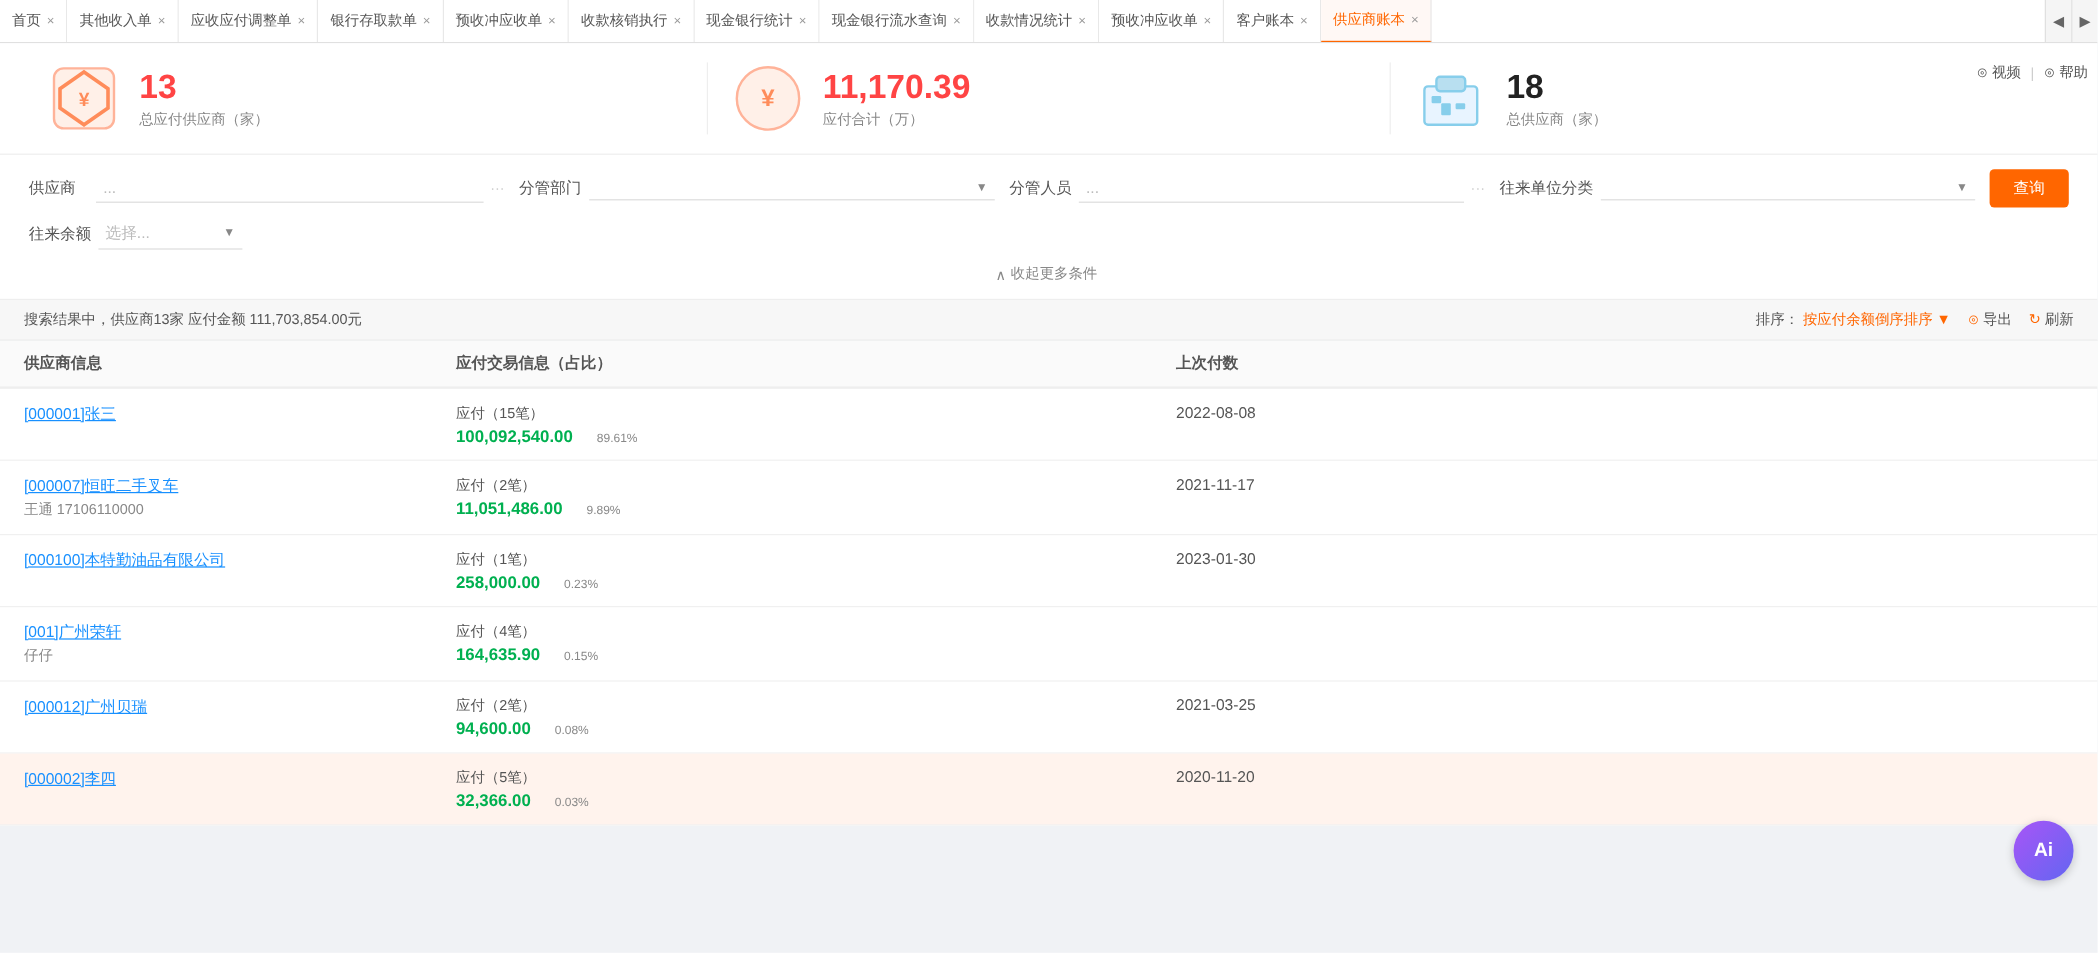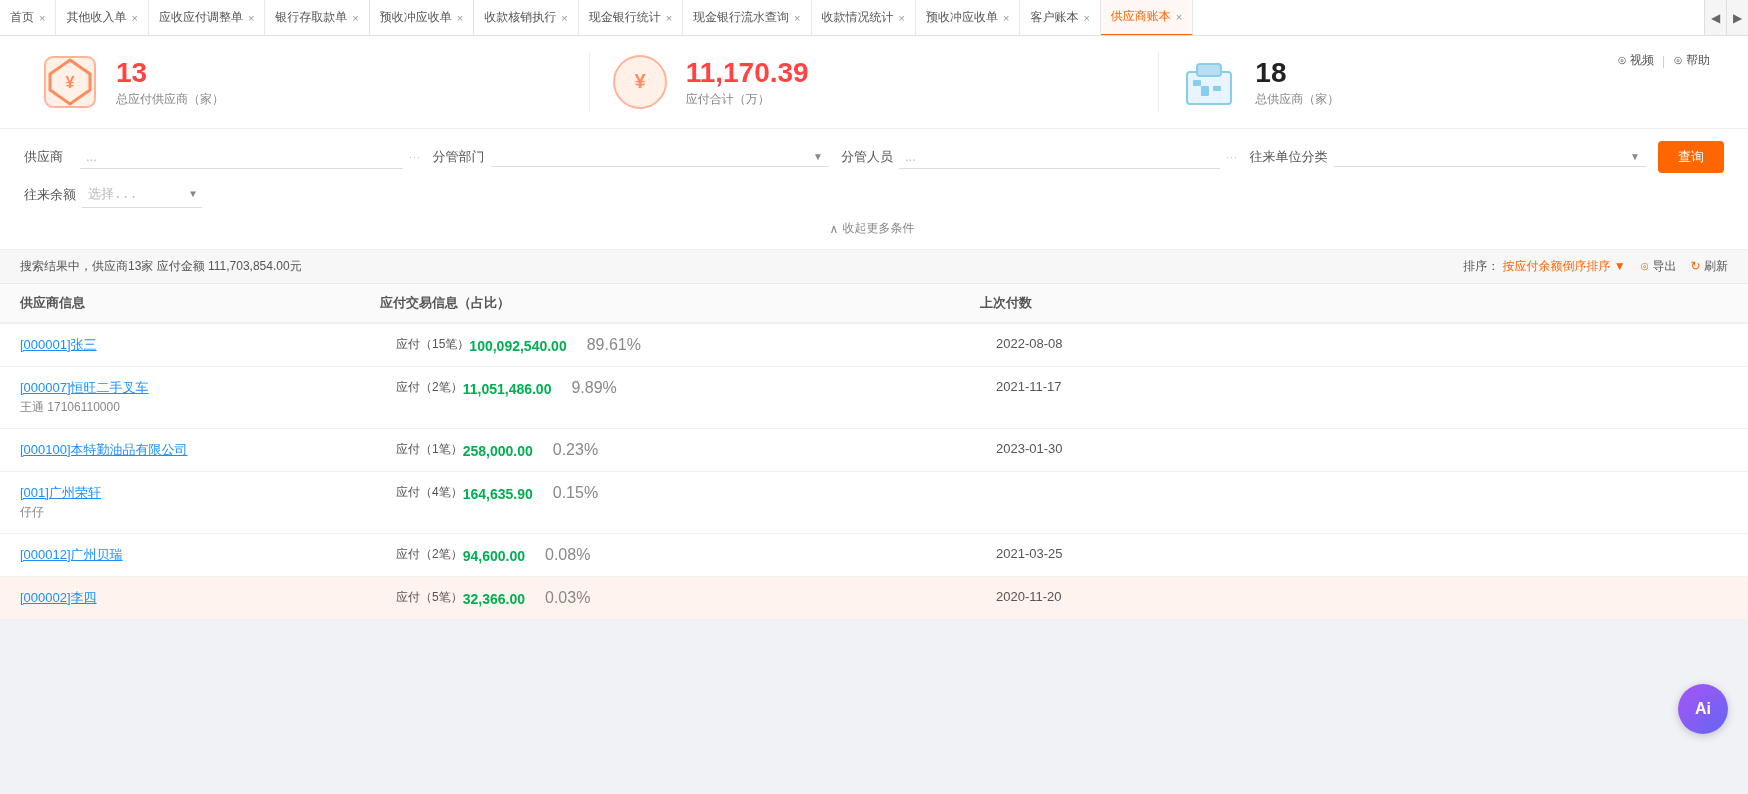--- a/index.html
+++ b/index.html
@@ -82,21 +82,21 @@
       line-height: 1.2;
     }
     .summary-text .big-number.dark { color: #222; }
     .summary-text .sub-label {
       font-size: 12px;
       color: #888;
       margin-top: 2px;
     }
     .top-right-links {
       position: absolute;
-      right: 38px;
+      right: 8px;
       top: 16px;
       font-size: 12px;
       color: #666;
       display: flex;
       gap: 8px;
       align-items: center;
     }
     .top-right-links span { cursor: pointer; color: #555; }
     .top-right-links .divider { color: #ccc; }
 
@@ -226,26 +226,25 @@
       font-size: 13px;
       text-decoration: underline;
     }
     .supplier-sub {
       font-size: 12px;
       color: #888;
       margin-top: 2px;
     }
     .tx-info {
       display: flex;
-      flex-direction: row;
-      margin-left: 16px;
+      flex-direction: column;
     }
     .tx-label { font-size: 12px; color: #555; }
     .tx-amount { font-size: 14px; color: #00b050; font-weight: bold; margin-top: 2px; }
-    .tx-percent { font-size: 16px; color: #888; margin-left: 20px; align-self: flex-end; }
+    .tx-percent { font-size: 10px; color: #888; margin-left: 20px; align-self: flex-end; }
     .tx-row { display: flex; align-items: baseline; }
     .last-pay-date { font-size: 13px; color: #555; }
   </style>
 </head>
 <body>
 
 <div class="top-nav">
 
   <div id="nav-tabs-container" style="display:flex;flex:1;overflow:hidden;align-items:center;height:48px;">
       <div class="nav-tab">
@@ -375,21 +374,21 @@
     <div class="filter-item">
       <span class="filter-label">往来单位分类</span>
       <div class="filter-select">
         <span class="select-text"></span>
         <span class="arrow-down">▼</span>
       </div>
     </div>
     <button class="query-btn">查询</button>
   </div>
   <div class="filter-row">
-    <div class="filter-item" style="flex:0 0 auto;font-family:Liberation Mono, monospace;">
+    <div class="filter-item" style="flex:0 0 auto;">
       <span class="filter-label">往来余额</span>
       <div class="filter-select" style="min-width:120px;">
         <span class="select-text">选择...</span>
         <span class="arrow-down">▼</span>
       </div>
     </div>
   </div>
   <div class="collapse-btn">
     <span>∧</span>
     <span>收起更多条件</span>

